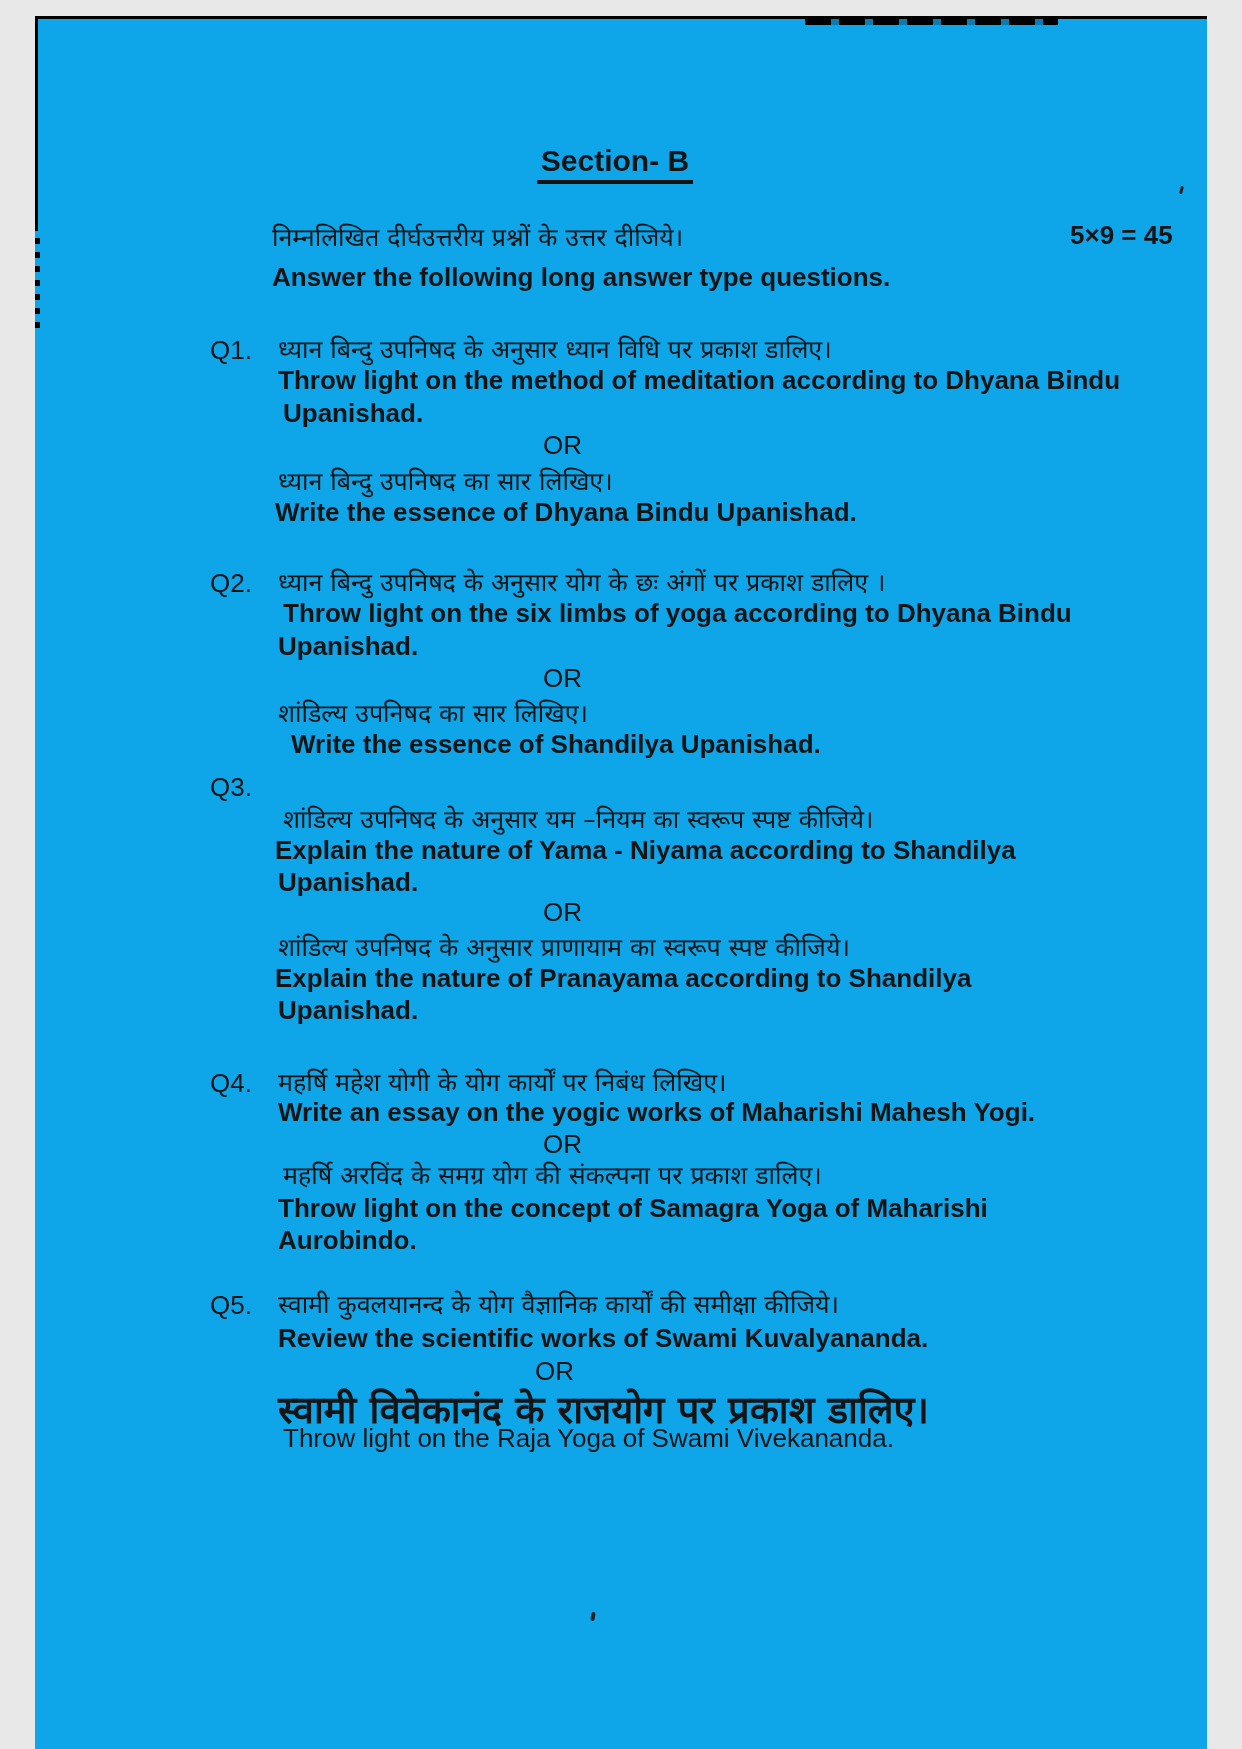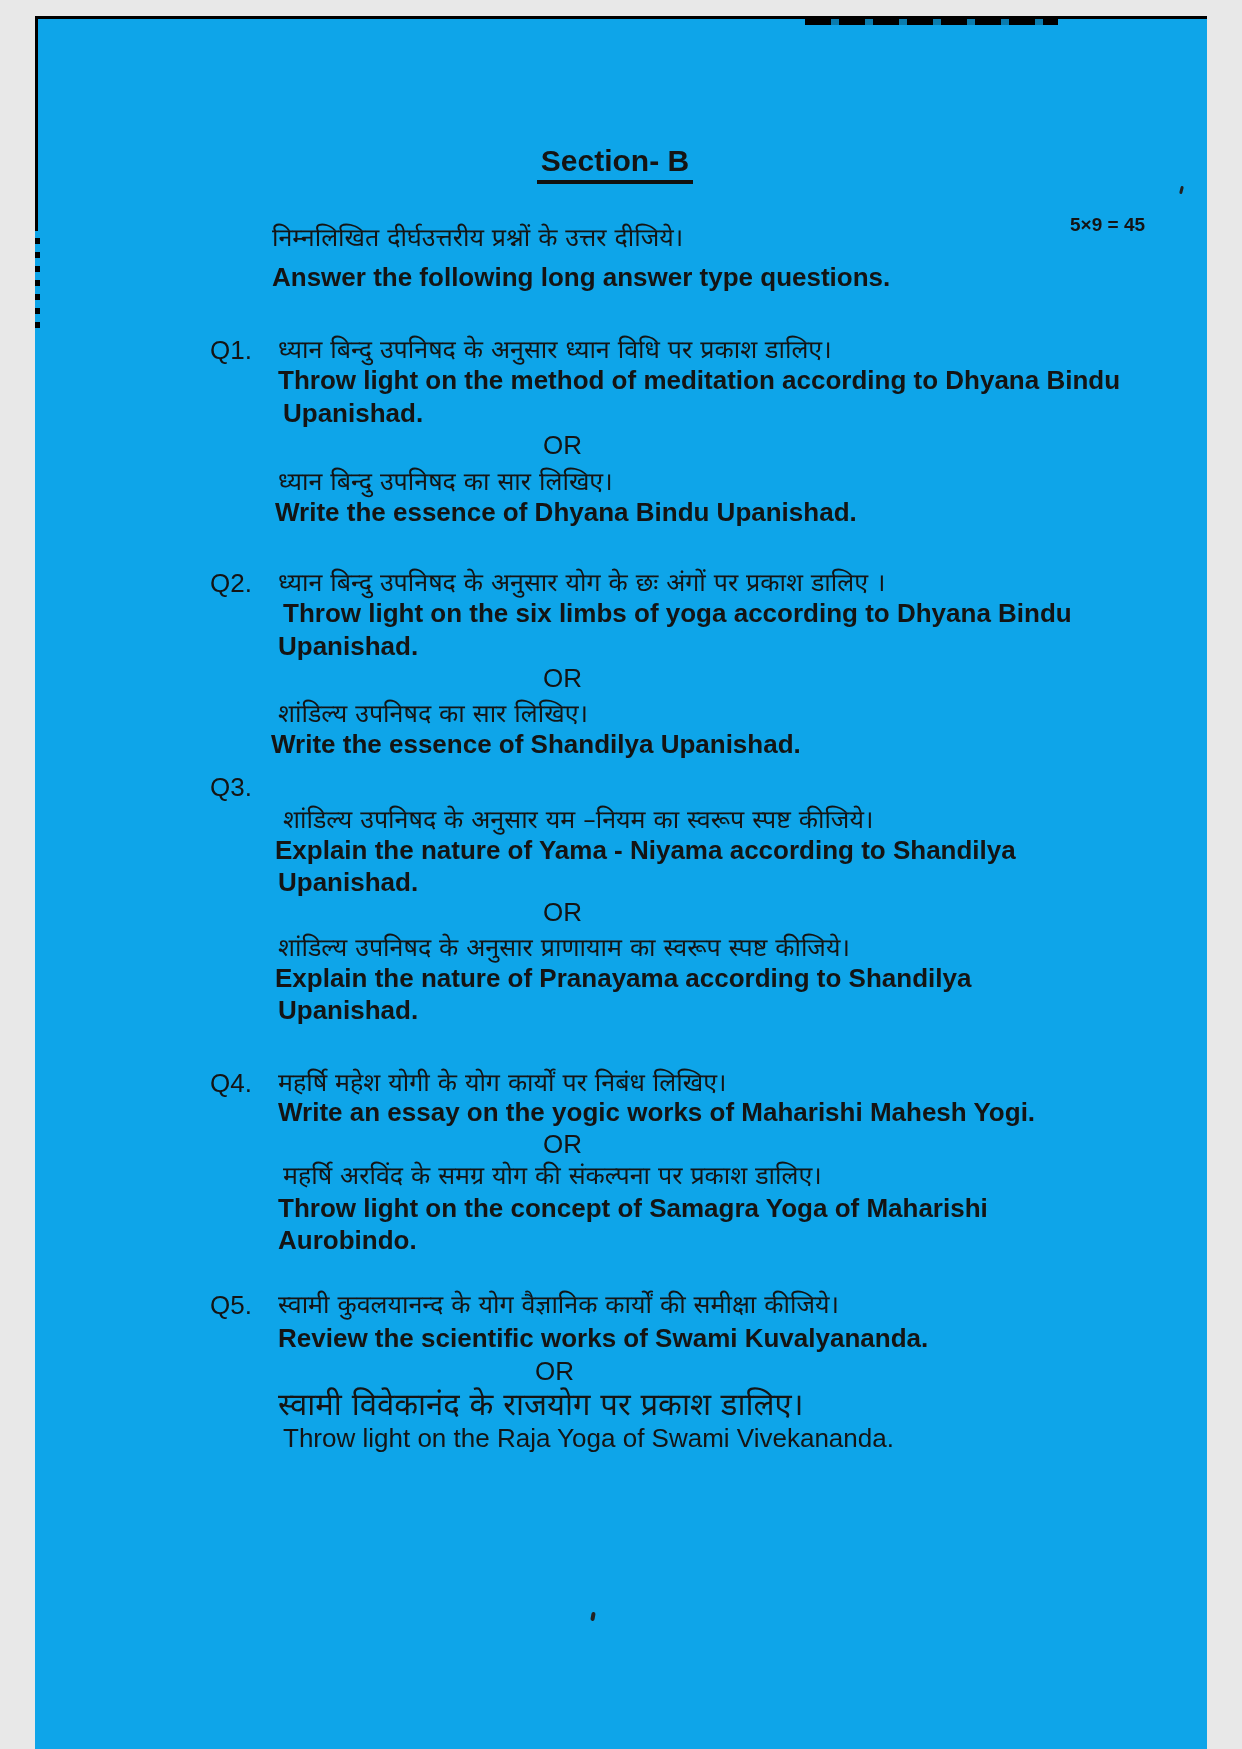--- a/index.html
+++ b/index.html
@@ -18,23 +18,23 @@
   .title-wrap{left:0;top:128px;width:1160px;text-align:center;}
   .title{
     display:inline-block;
     font-family:"Liberation Sans",sans-serif;
     font-size:30px;font-weight:bold;
     border-bottom:4px solid #111;
     padding:0 4px 2px 4px;
   }
   .intro-hi{left:237px;top:203px;}
   .intro-en{left:237px;top:246px;font-weight:bold;}
-  .marks{left:1035px;top:198px;font-size:19px;font-weight:600;}
+  .marks{left:1035px;top:204px;font-size:26px;font-weight:600;}
   .or{font-family:"Liberation Sans",sans-serif;font-size:26px;}
-  .q5-hi-bold{font-size:31px;font-weight:normal;}
+  .q5-hi-bold{font-size:38px;font-weight:bold;}
   .q5-en-bold{font-weight:normal;}
   
   .art{position:absolute;background:#000;}
   .top-line{left:0;top:0;width:1242px;height:3px;}
   .top-band{
     left:770px;top:0;width:253px;height:9px;background:transparent;
     background-image:repeating-linear-gradient(90deg,#000 0 26px,rgba(0,0,0,0.25) 26px 34px);
   }
   .top-right-block{left:1220px;top:0;width:22px;height:12px;}
   .left-bar{left:0;top:0;width:3px;height:215px;}
@@ -80,21 +80,21 @@
   <div class="abs or" style="left:508px;top:414px">OR</div>
   <div class="abs hi" style="left:243px;top:447px">ध्यान बिन्दु उपनिषद का सार लिखिए।</div>
   <div class="abs en" style="left:240px;top:481px">Write the essence of Dhyana Bindu Upanishad.</div>
 
   <div class="abs qlabel" style="left:175px;top:552px">Q2.</div>
   <div class="abs en" style="left:248px;top:582px">Throw light on the six limbs of yoga according to Dhyana Bindu</div>
   <div class="abs hi" style="left:243px;top:548px">ध्यान बिन्दु उपनिषद के अनुसार योग के छः अंगों पर प्रकाश डालिए ।</div>
   <div class="abs en" style="left:243px;top:615px">Upanishad.</div>
   <div class="abs or" style="left:508px;top:647px">OR</div>
   <div class="abs hi" style="left:243px;top:679px">शांडिल्य उपनिषद का सार लिखिए।</div>
-  <div class="abs en" style="left:236px;top:713px">Write the essence of Shandilya Upanishad.</div>
+  <div class="abs en" style="left:256px;top:713px">Write the essence of Shandilya Upanishad.</div>
 
   <div class="abs qlabel" style="left:175px;top:756px">Q3.</div>
   <div class="abs hi" style="left:248px;top:785px">शांडिल्य उपनिषद के अनुसार यम –नियम का स्वरूप स्पष्ट कीजिये।</div>
   <div class="abs en" style="left:240px;top:819px">Explain the nature of Yama - Niyama according to Shandilya</div>
   <div class="abs en" style="left:243px;top:851px">Upanishad.</div>
   <div class="abs or" style="left:508px;top:881px">OR</div>
   <div class="abs hi" style="left:243px;top:913px">शांडिल्य उपनिषद के अनुसार प्राणायाम  का स्वरूप स्पष्ट कीजिये।</div>
   <div class="abs en" style="left:240px;top:947px">Explain the nature of Pranayama according to Shandilya</div>
   <div class="abs en" style="left:243px;top:979px">Upanishad.</div>
 

